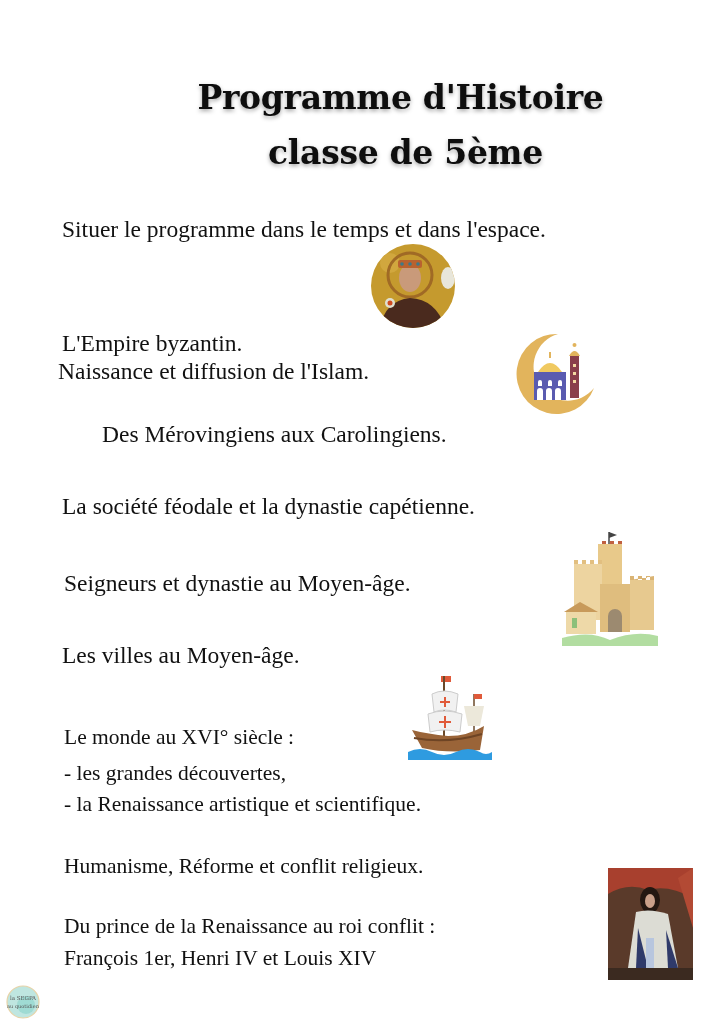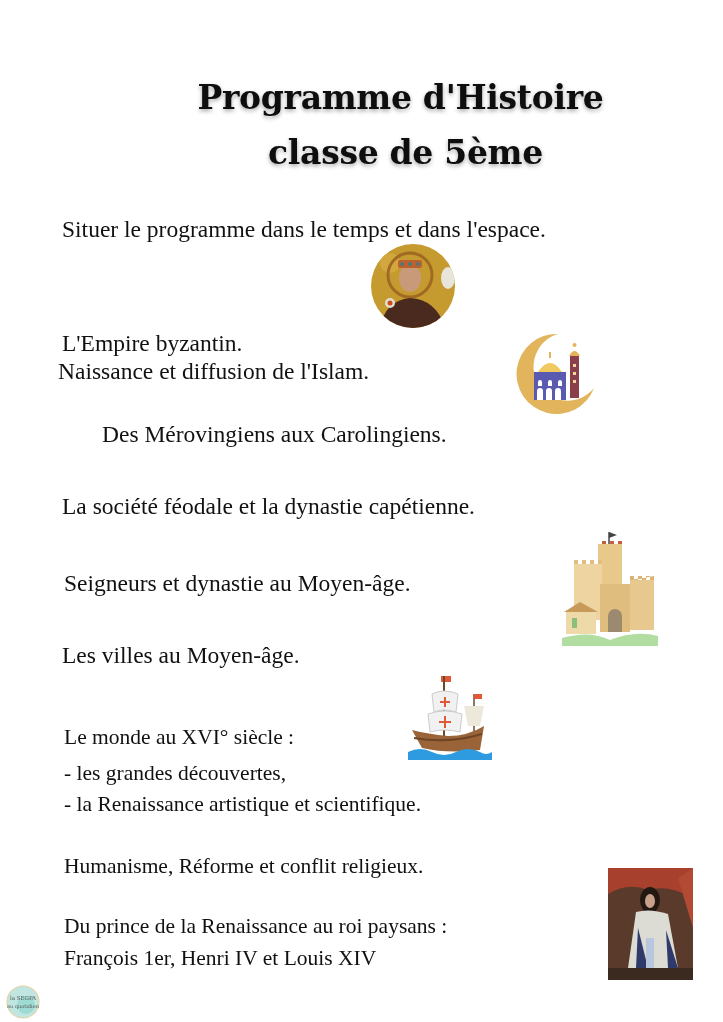--- a/index.html
+++ b/index.html
@@ -28,21 +28,21 @@
 <div class="item" style="left:62px; top:421px;margin-left:40px;">Des Mérovingiens aux Carolingiens.</div>
 <div class="item" style="left:62px; top:493px;font-family:Liberation Serif, serif;">La société féodale et la dynastie capétienne.</div>
 <div class="item" style="left:64px; top:570px;">Seigneurs et dynastie au Moyen-âge.</div>
 <div class="item" style="left:62px; top:642px;">Les villes au Moyen-âge.</div>
 
 <div class="item small" style="left:64px; top:719px;text-align:center;">Le monde au XVI° siècle :</div>
 <div class="item small" style="left:64px; top:755px;">- les grandes découvertes,</div>
 <div class="item small" style="left:64px; top:786px;">- la Renaissance artistique et scientifique.</div>
 
 <div class="item small" style="left:64px; top:848px;">Humanisme, Réforme et conflit religieux.</div>
-<div class="item small" style="left:64px; top:908px;">Du prince de la Renaissance au roi paysans :</div>
+<div class="item small" style="left:64px; top:908px;">Du prince de la Renaissance au roi conflit :</div>
 <div class="item small" style="left:64px; top:940px;">François 1er, Henri IV et Louis XIV</div>
 
 <div class="ill" style="left:370px; top:243px;">
   <svg width="86" height="86" viewBox="0 0 86 86">
     <defs>
         <clipPath id="cc">
           <circle cx="43" cy="43" r="42"></circle>
         </clipPath>
       </defs>
     <g clip-path="url(#cc)">

